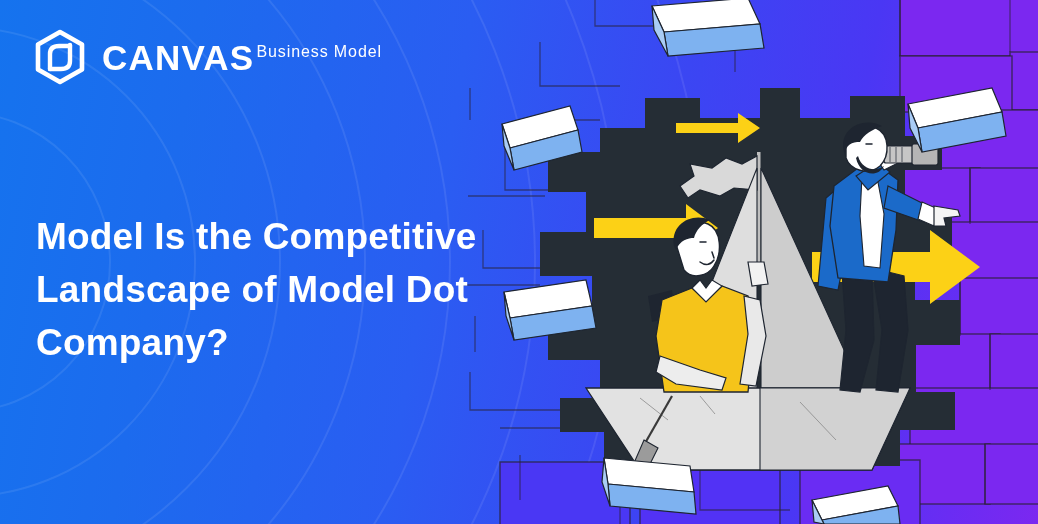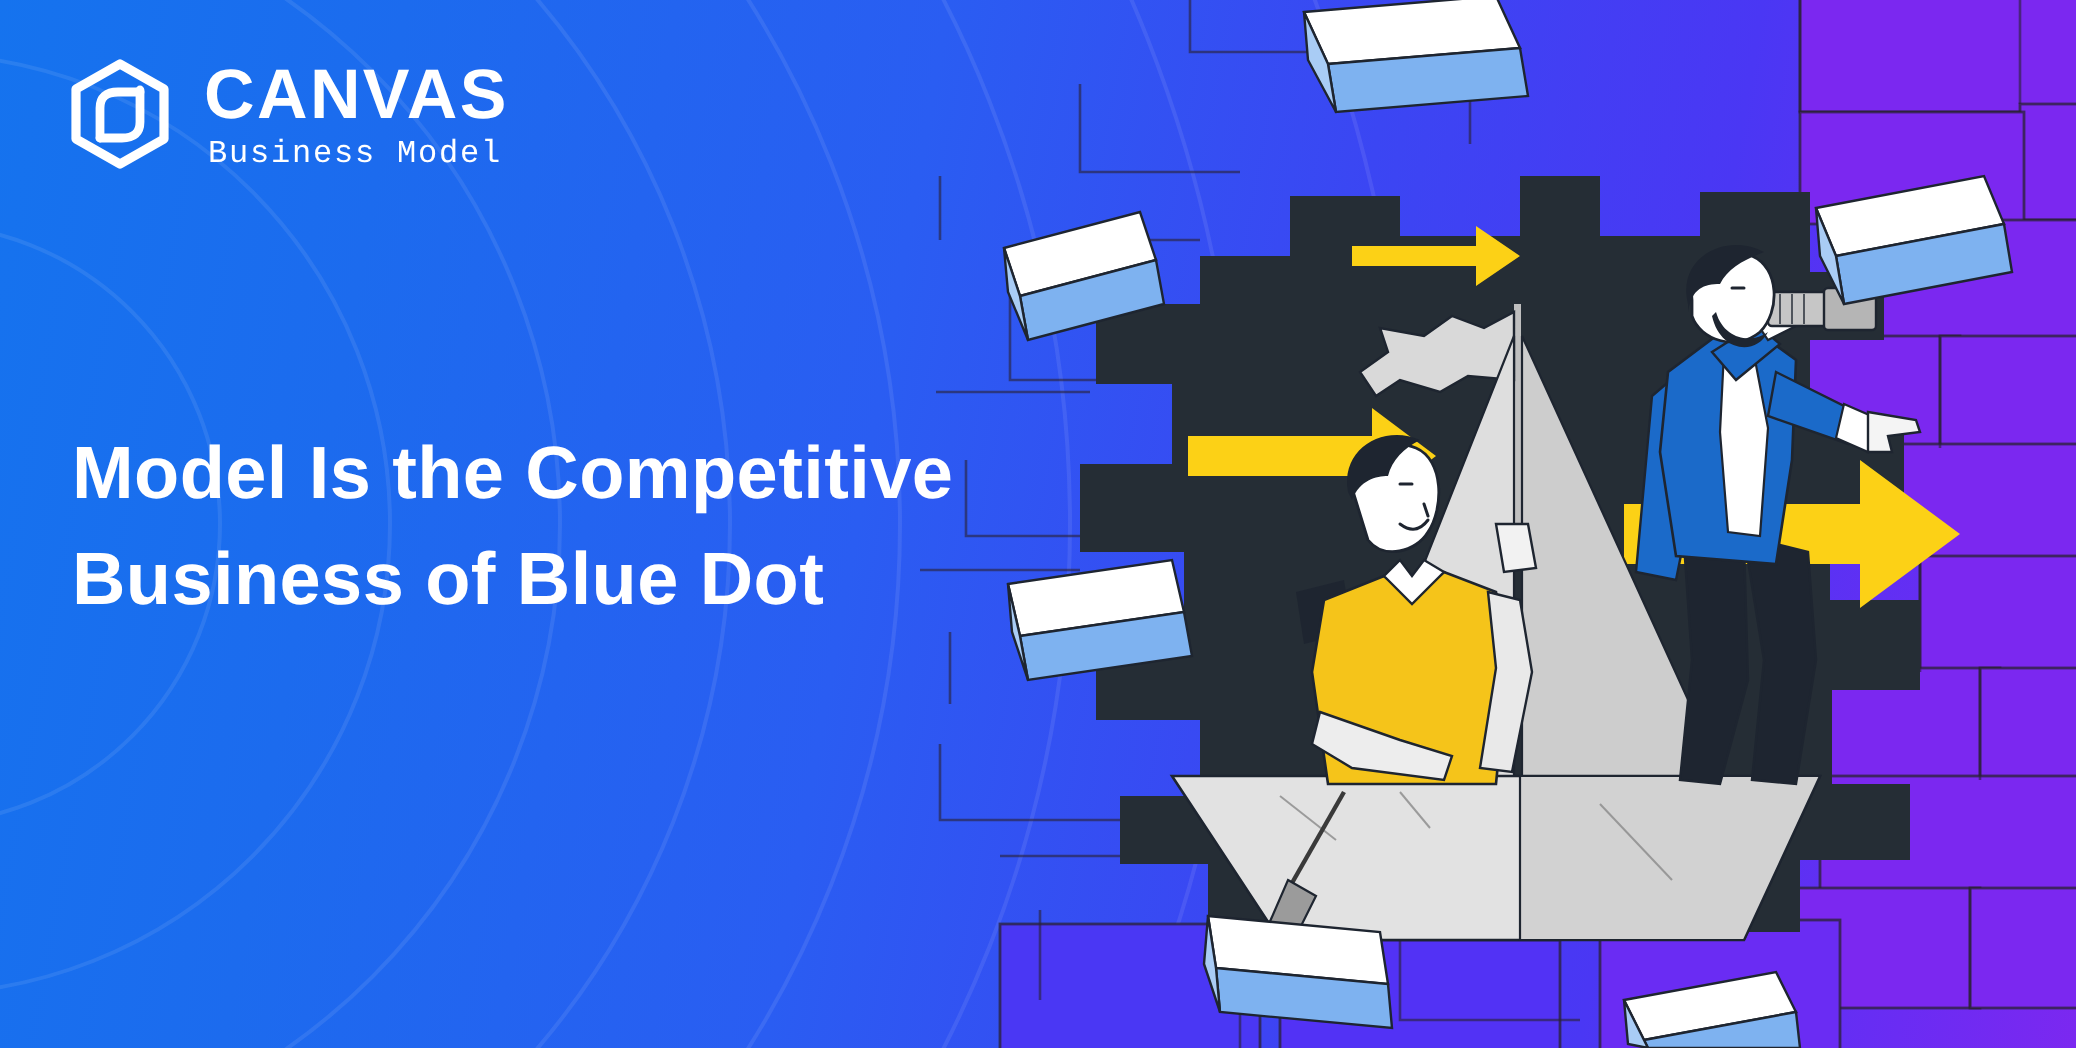--- a/index.html
+++ b/index.html
@@ -20,28 +20,28 @@
   
   .arcs { position:absolute; inset:0; pointer-events:none; }
 
   
   #logo {
     position:absolute; left:32px; top:28px;
     display:flex; align-items:center; gap:14px;
     z-index:40;
   }
   #logo .mark { width:56px; height:58px; flex:none; }
-  #logo .wordmark { display:flex; flex-direction:column; line-height:1;justify-content:center; }
+  #logo .wordmark { display:flex; flex-direction:row; line-height:1;justify-content:center; }
   #logo .canvas-text {
     color:#ffffff; font-size:35px; font-weight:bold;
     letter-spacing:1.2px;
   }
   #logo .bm-text {
     color:#ffffff; font-size:16px; font-weight:normal;
-    letter-spacing:.9px; margin-top:4px; padding-left:2px;font-family:Liberation Mono, monospace;
+    letter-spacing:.9px; margin-top:4px; padding-left:2px;
   }
 
   
   #headline {
     position:absolute; left:36px; top:210px;
     width:470px; z-index:40;
   }
   #headline .line {
     color:#ffffff;
     font-size:37px;
@@ -304,16 +304,17 @@
       </svg>
     </span>
     <span class="wordmark">
       <span class="canvas-text">CANVAS</span>
       <span class="bm-text">Business Model</span>
     </span>
   </div>
 
   <div id="headline">
     <div class="line">Model Is the Competitive</div>
-    <div class="line">Business of Blue Dot</div>
+    <div class="line">Landscape of Model Dot</div>
+    <div class="line">Company?</div>
   </div>
 
 </div>
 
 </body></html>

